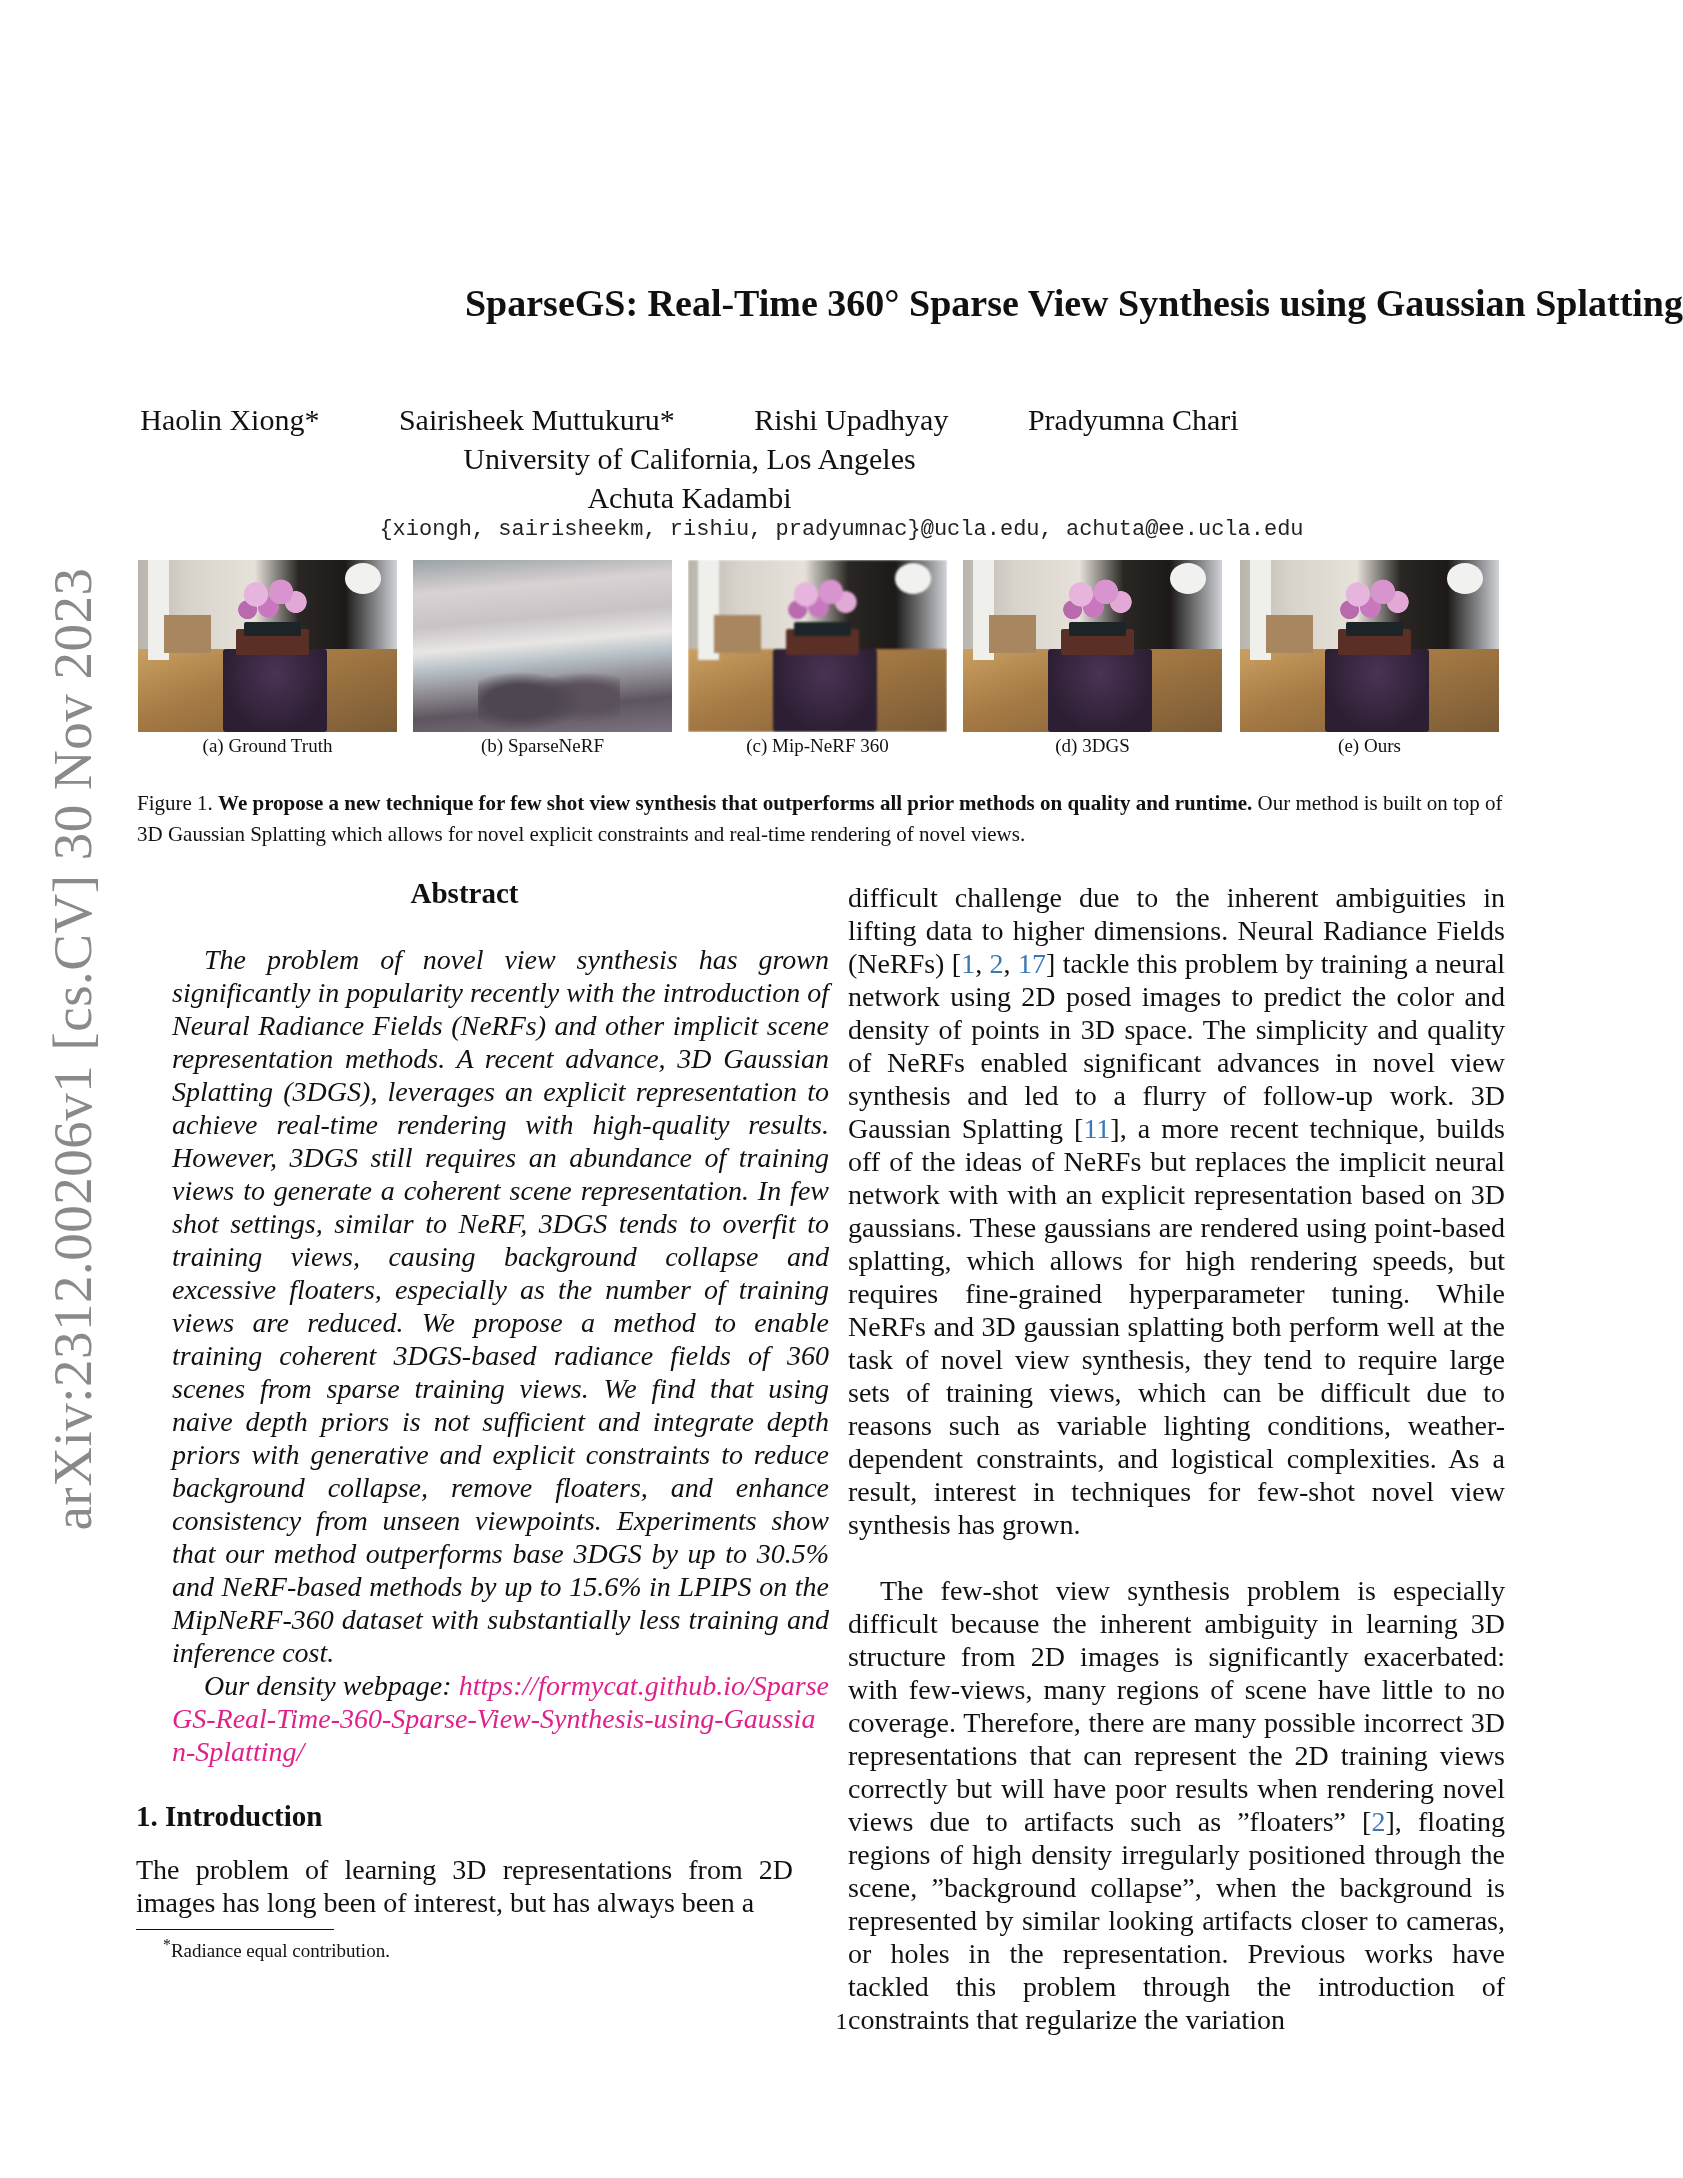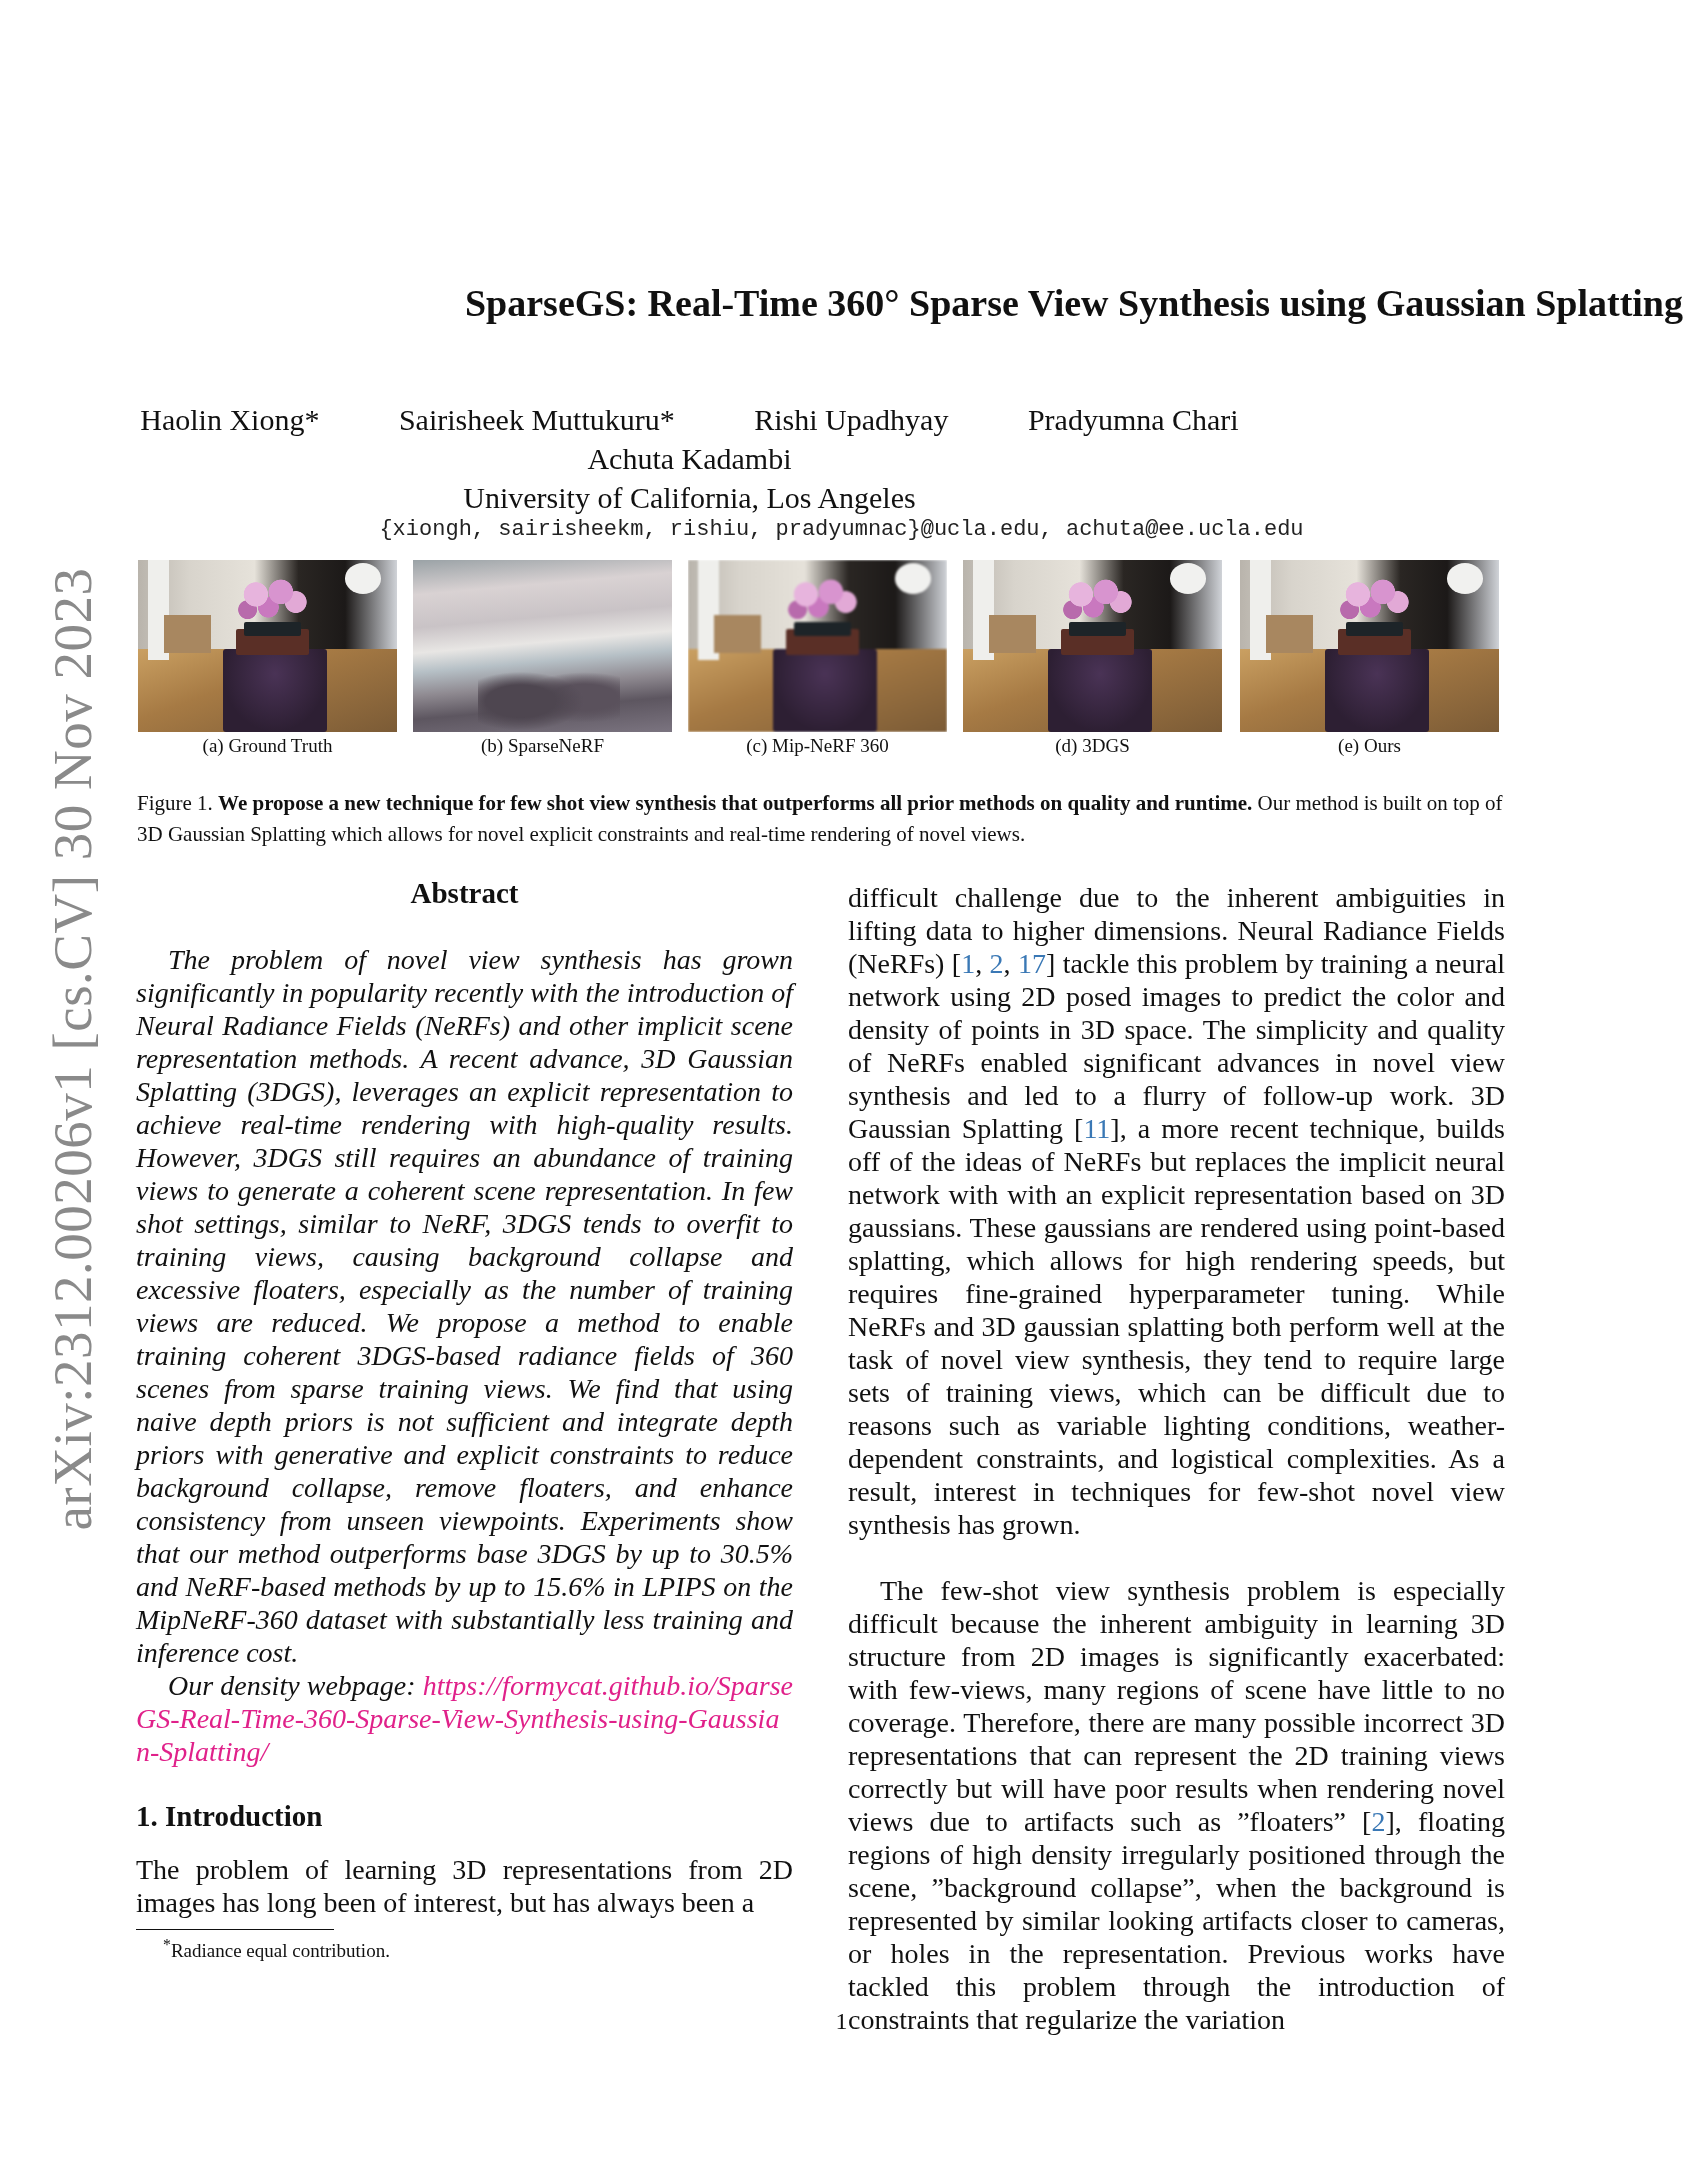--- a/index.html
+++ b/index.html
@@ -44,21 +44,21 @@
     background: radial-gradient(ellipse at 30% 60%, #4e4650 0 25%, transparent 45%), radial-gradient(ellipse at 75% 55%, #5a515c 0 22%, transparent 42%); }
   .soft { filter: blur(1.2px); }
 
   .caption { left: 137px; width: 1366px; top: 788px; font-size: 21px; line-height: 31px; }
   .caption b { font-weight: bold; }
 
   .col { position: absolute; width: 657px; font-size: 28px; line-height: 33px; text-align: justify; }
   .left { left: 136px; }
   .right { left: 848px; }
   .abstract-h { left: 136px; width: 657px; top: 877px; text-align: center; font-weight: bold; font-size: 29px; }
-  .abstract { top: 943px; font-style: italic; }
+  .abstract { top: 943px; font-style: italic; margin-left: 36px; }
   .abstract p { margin: 0; text-indent: 32px; }
   .link { color: #e0218a; font-style: italic; }
   .webpage { margin: 0; text-indent: 0; }
   .intro-h { left: 136px; top: 1800px; font-weight: bold; font-size: 29px; }
   .intro { top: 1853px; }
   .intro p { margin: 0; }
   .fn-rule { left: 136px; top: 1929px; width: 198px; height: 1px; background: #111; }
   .footnote { left: 163px; top: 1936px; font-size: 19px; }
   .right-col { top: 881px; }
   .right-col p { margin: 0; }
@@ -75,22 +75,22 @@
 
 <div class="abs title">SparseGS: Real-Time 360° Sparse View Synthesis using Gaussian Splatting</div>
 
 <div class="abs authors">
   <div class="row1">
     <span>Haolin Xiong*</span>
     <span>Sairisheek Muttukuru*</span>
     <span>Rishi Upadhyay</span>
     <span>Pradyumna Chari</span>
   </div>
+  <div>University of California, Los Angeles</div>
   <div>Achuta Kadambi</div>
-  <div>University of California, Los Angeles</div>
 </div>
 <div class="abs emails">{xiongh, sairisheekm, rishiu, pradyumnac}@ucla.edu, achuta@ee.ucla.edu</div>
 
 <div class="fig" style="left:138px;">
   <div class="scene">
       <div class="wall"></div>
       <div class="floor"></div>
       <div class="door"></div>
       <div class="box"></div>
       <div class="plate"></div>

